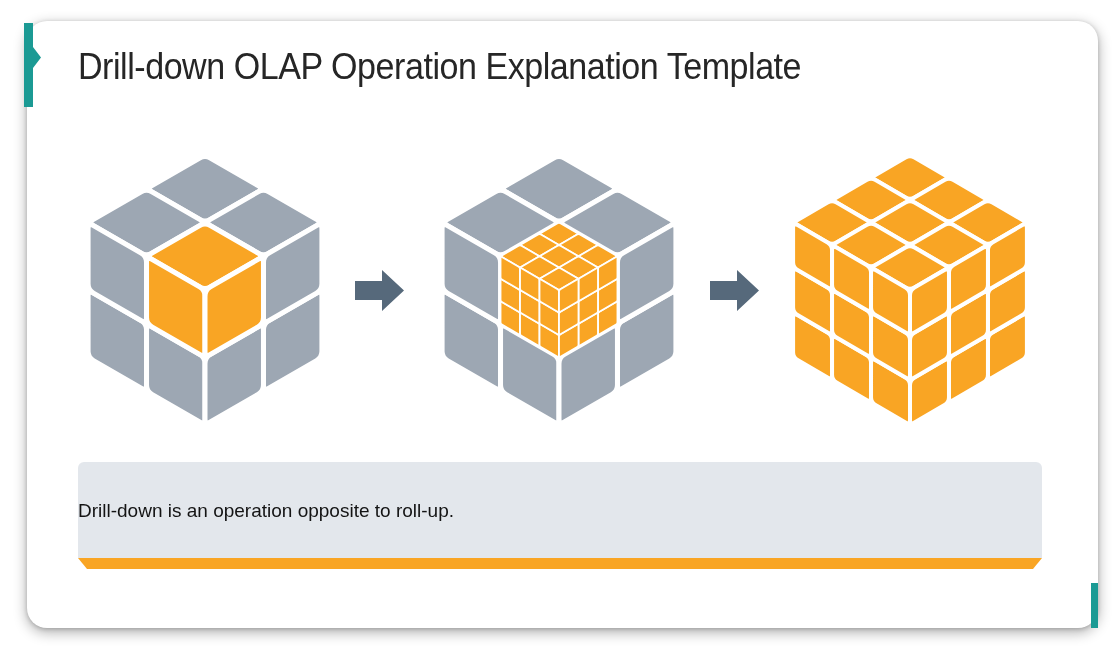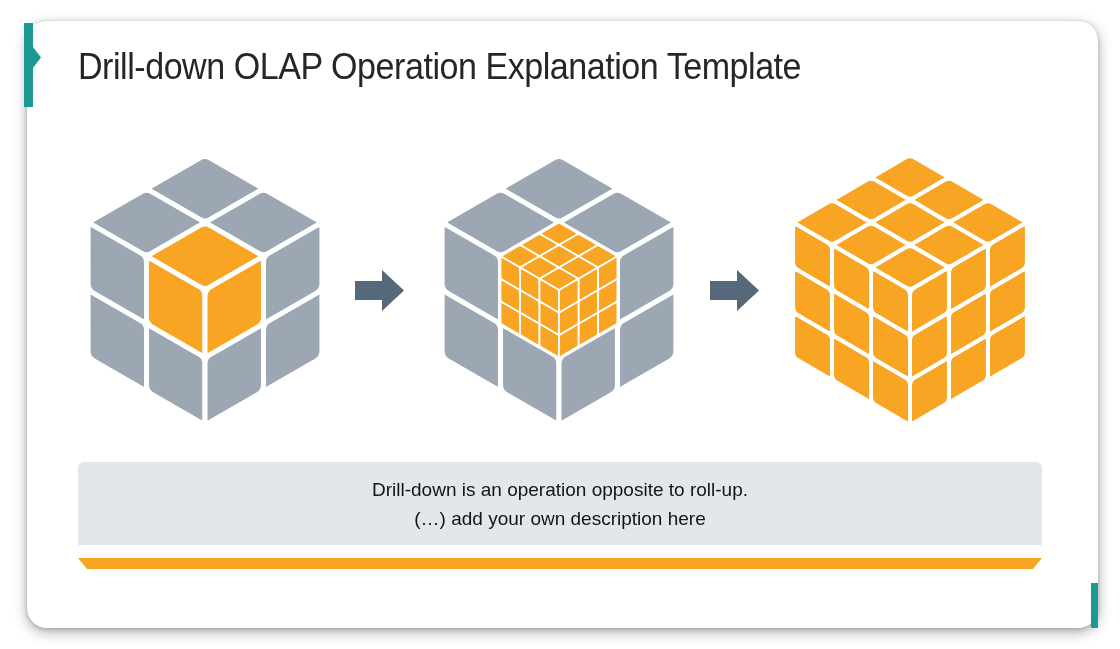--- a/index.html
+++ b/index.html
@@ -15,22 +15,22 @@
   .accent-tl polygon{fill:var(--teal);}
   .accent-br{position:absolute;left:1064px;top:562px;width:7px;height:45px;background:var(--teal);}
   .title{position:absolute;left:51px;top:25px;margin:0;font-size:37px;font-weight:400;
     color:var(--title-text);letter-spacing:-0.5px;transform:scaleX(.92);transform-origin:0 50%;
     white-space:nowrap;}
   .cube{position:absolute;width:256px;height:276px;top:131px;}
   #cube1{left:50px;} #cube2{left:404px;} #cube3{left:755px;}
   .arrow{position:absolute;width:50px;height:45px;top:247px;}
   #arrow1{left:328px;} #arrow2{left:683px;}
   .arrow polygon{fill:var(--arrow);}
-  .desc-box{position:absolute;left:51px;top:441px;width:964px;height:83px;background:var(--box-bg);
-    border-radius:6px 6px 0 0;display:flex;flex-direction:column;justify-content:center;
+  .desc-box{position:absolute;left:51px;top:441px;width:964px;height:96px;background:var(--box-bg);
+    border-radius:6px 6px 0 0;display:flex;
     align-items:center;}
   .desc-box p{margin:0;font-size:19px;line-height:29px;color:var(--body-text);text-align:center;}
   .orange-bar{position:absolute;left:51px;top:537px;width:964px;height:11px;background:var(--orange);
     -webkit-clip-path:polygon(0 0,100% 0,calc(100% - 9px) 100%,9px 100%);
     clip-path:polygon(0 0,100% 0,calc(100% - 9px) 100%,9px 100%);}
 </style>
 </head>
 <body>
 
 <div class="stage">
@@ -131,19 +131,18 @@
         <path d="M205.94,222.80 Q205.94,228.00 201.44,230.60 L171.47,247.90 Q166.97,250.50 166.97,245.30 L166.97,210.70 Q166.97,205.50 171.47,202.90 L201.44,185.60 Q205.94,183.00 205.94,188.20 Z" fill="#F9A524" stroke="#FFFFFF" stroke-width="4" stroke-linejoin="round"></path>
         <path d="M205.94,177.80 Q205.94,183.00 201.44,185.60 L171.47,202.90 Q166.97,205.50 166.97,200.30 L166.97,165.70 Q166.97,160.50 171.47,157.90 L201.44,140.60 Q205.94,138.00 205.94,143.20 Z" fill="#F9A524" stroke="#FFFFFF" stroke-width="4" stroke-linejoin="round"></path>
         <path d="M205.94,132.80 Q205.94,138.00 201.44,140.60 L171.47,157.90 Q166.97,160.50 166.97,155.30 L166.97,120.70 Q166.97,115.50 171.47,112.90 L201.44,95.60 Q205.94,93.00 205.94,98.20 Z" fill="#F9A524" stroke="#FFFFFF" stroke-width="4" stroke-linejoin="round"></path>
         <path d="M166.97,245.30 Q166.97,250.50 162.47,253.10 L132.50,270.40 Q128.00,273.00 128.00,267.80 L128.00,233.20 Q128.00,228.00 132.50,225.40 L162.47,208.10 Q166.97,205.50 166.97,210.70 Z" fill="#F9A524" stroke="#FFFFFF" stroke-width="4" stroke-linejoin="round"></path>
         <path d="M166.97,200.30 Q166.97,205.50 162.47,208.10 L132.50,225.40 Q128.00,228.00 128.00,222.80 L128.00,188.20 Q128.00,183.00 132.50,180.40 L162.47,163.10 Q166.97,160.50 166.97,165.70 Z" fill="#F9A524" stroke="#FFFFFF" stroke-width="4" stroke-linejoin="round"></path>
         <path d="M166.97,155.30 Q166.97,160.50 162.47,163.10 L132.50,180.40 Q128.00,183.00 128.00,177.80 L128.00,143.20 Q128.00,138.00 132.50,135.40 L162.47,118.10 Q166.97,115.50 166.97,120.70 Z" fill="#F9A524" stroke="#FFFFFF" stroke-width="4" stroke-linejoin="round"></path>
       </svg>
 
     <div class="desc-box">
       <p>Drill-down is an operation opposite to roll-up.</p>
-      <p>(…) add your own description here</p>
     </div>
 
     <div class="orange-bar"></div>
 
   </div>
 </div>
 
 </body></html>

